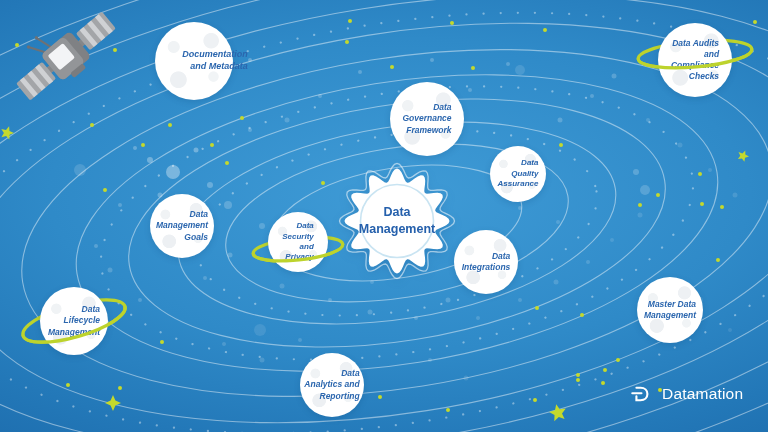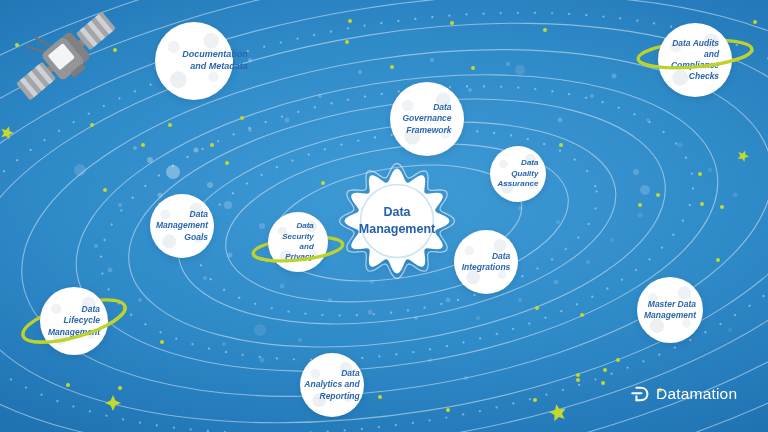--- a/index.html
+++ b/index.html
@@ -25,21 +25,21 @@
   }
   .moon-label{white-space:pre-line;font-weight:bold;color:#2b66ae;line-height:1.3;}
   .ring-svg{position:absolute;overflow:visible;}
   #center-badge{position:absolute;left:322px;top:146px;width:150px;height:150px;z-index:4;}
   #center-badge svg{filter:drop-shadow(0 3px 5px rgba(15,70,130,.22));}
   #badge-label{
     position:absolute;inset:0;display:flex;align-items:center;justify-content:center;
     text-align:center;white-space:pre-line;font-weight:bold;color:#2560ac;
     font-size:12.5px;line-height:1.4;
   }
-  #logo{position:absolute;left:630px;top:383px;display:flex;align-items:center;gap:4px;z-index:5;}
+  #logo{position:absolute;left:630px;top:383px;display:flex;align-items:center;gap:10px;z-index:5;}
   #logo .logo-text{color:#ffffff;font-size:15.5px;font-weight:500;letter-spacing:.2px;}
 </style>
 </head>
 <body>
 
 <div id="stage">
 
   <svg id="bg-svg" width="768" height="432" viewBox="0 0 768 432">
       <g>
         <ellipse cx="397" cy="223" rx="126" ry="55" fill="none" stroke="rgba(255,255,255,0.45)" stroke-width="1.1" transform="rotate(-9 397 223)"></ellipse>

